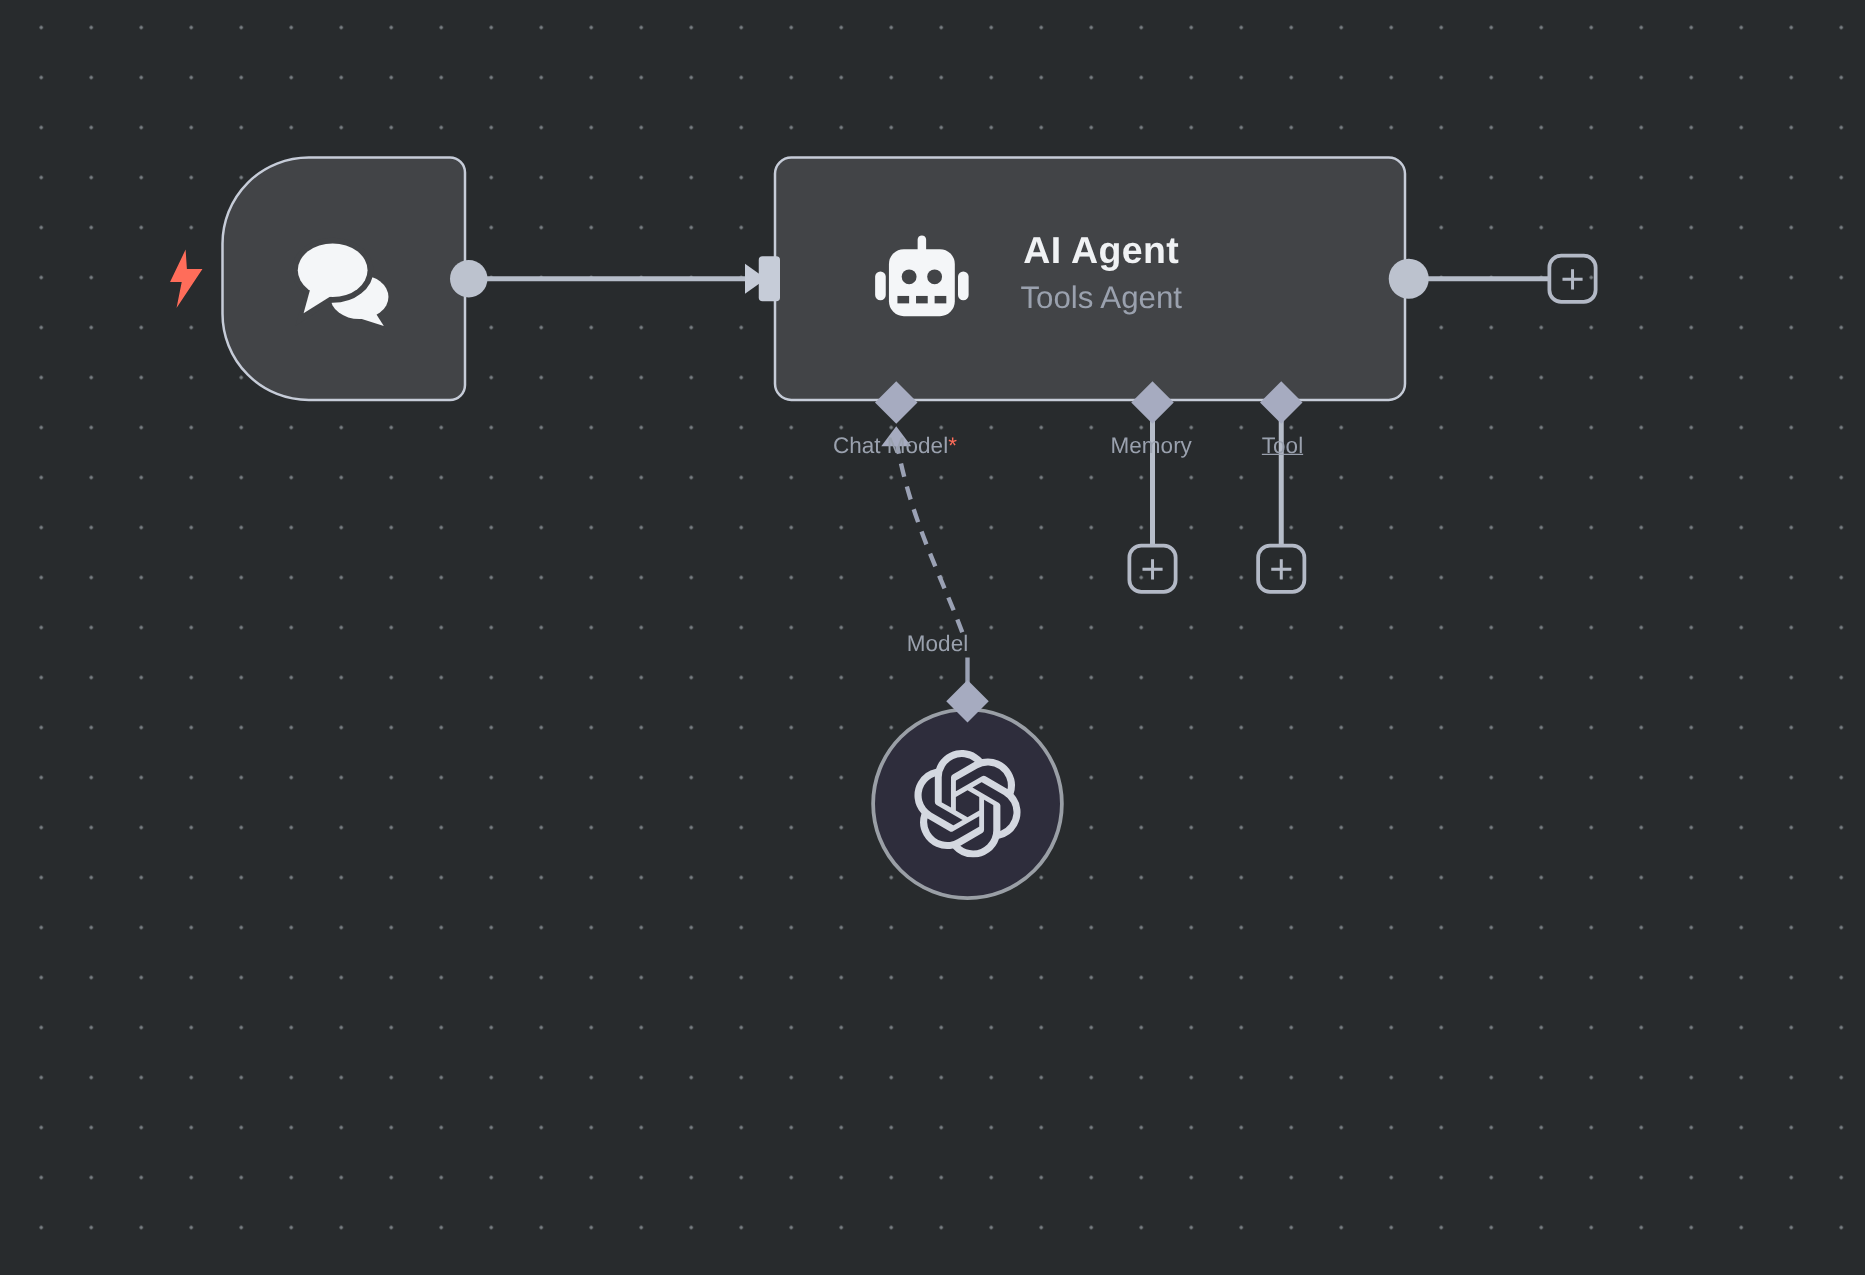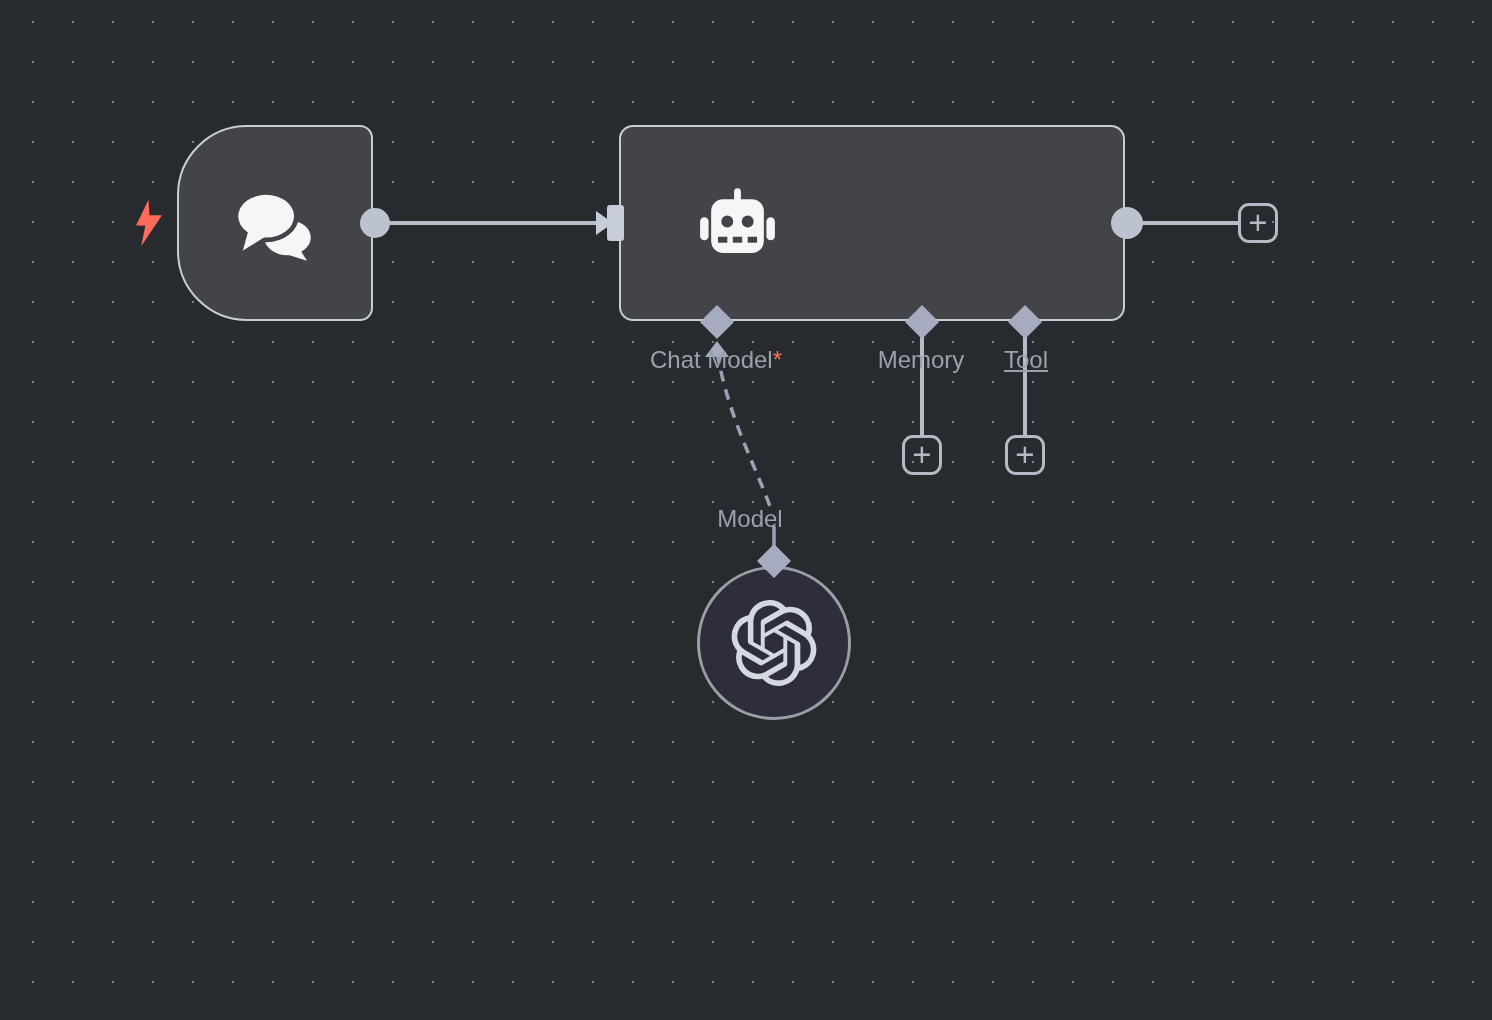--- a/index.html
+++ b/index.html
@@ -15,21 +15,21 @@
   .node-agent{left:619px;top:125px;width:506px;height:196px;border-radius:14px;}
   .node-openai{left:697px;top:566px;width:154px;height:154px;border-radius:50%;background:#2e2d3c;border:3px solid #9a9fa6;}
   svg.wires{position:absolute;left:0;top:0;z-index:3;}
   .node-icon{position:absolute;z-index:3;pointer-events:none;}
   .agent-text{position:absolute;left:881px;top:184px;transform:translateX(-50%);z-index:3;display:flex;flex-direction:column;align-items:center;gap:6px;white-space:nowrap;}
   .agent-title{font-size:30px;font-weight:600;color:#f0f2f4;letter-spacing:.3px;}
   .agent-subtitle{font-size:25px;color:#9aa1ae;}
   .node-label{position:absolute;z-index:4;color:#eef0f3;font-weight:600;text-align:center;}
   .trigger-label{left:277px;top:340px;width:380px;transform:translateX(-50%);font-size:27px;line-height:39px;}
   .openai-label{left:778px;top:740px;transform:translateX(-50%);font-size:28px;white-space:nowrap;}
-  .port-label{position:absolute;z-index:4;transform:translateX(-50%);font-size:24px;color:#9aa1ae;white-space:nowrap;text-align:left;}
+  .port-label{position:absolute;z-index:4;transform:translateX(-50%);font-size:18px;color:#9aa1ae;white-space:nowrap;text-align:left;}
   .required{color:#ff6d5a;}
   .plus-btn{
     position:absolute;z-index:4;width:40px;height:40px;box-sizing:border-box;
     border:3px solid #b3b9c6;border-radius:11px;color:#b3b9c6;
     display:flex;align-items:center;justify-content:center;
     font-size:33px;font-weight:400;line-height:1;background:transparent;cursor:pointer;padding-bottom:3px;
   }
   .chat-btn{
     position:absolute;left:663px;top:919px;width:190px;height:78px;z-index:4;
     background:#ff6d5a;border:none;border-radius:10px;cursor:pointer;
@@ -87,20 +87,24 @@
     <rect x="46" y="2" width="8" height="18" rx="4" fill="#f4f6f8"></rect>
     <rect x="6" y="36" width="10" height="27" rx="5" fill="#f4f6f8"></rect>
     <rect x="84" y="36" width="10" height="27" rx="5" fill="#f4f6f8"></rect>
     <rect x="19" y="15" width="62" height="63" rx="14" fill="#f4f6f8"></rect>
     <circle cx="38" cy="41" r="7" fill="#424447"></circle>
     <circle cx="62" cy="41" r="7" fill="#424447"></circle>
     <rect x="27" y="59" width="11" height="7" fill="#424447"></rect>
     <rect x="44.5" y="59" width="11" height="7" fill="#424447"></rect>
     <rect x="62" y="59" width="11" height="7" fill="#424447"></rect>
   </svg>
+  <div class="agent-text">
+    <div class="agent-title">AI Agent</div>
+    <div class="agent-subtitle">Tools Agent</div>
+  </div>
 
   <div class="port-label" style="left:716px;top:346px;"><span>Chat Model</span><span class="required">*</span></div>
   <div class="port-label" style="left:921px;top:346px;"><span>Memory</span></div>
   <div class="port-label" style="left:1026px;top:346px;text-decoration:underline;"><span>Tool</span></div>
   <div class="port-label" style="left:750px;top:505px;">Model</div>
 
   <button class="plus-btn" style="left:1238px;top:203px;">
       <span>+</span>
     </button>
   <button class="plus-btn" style="left:902px;top:435px;">

